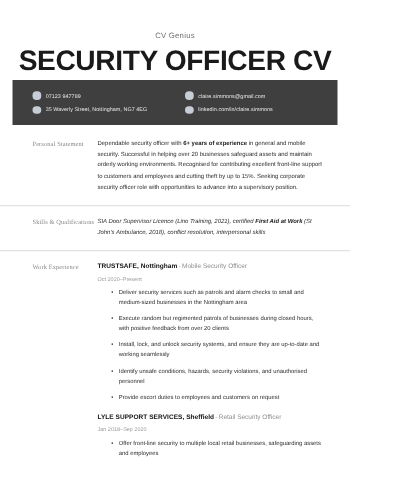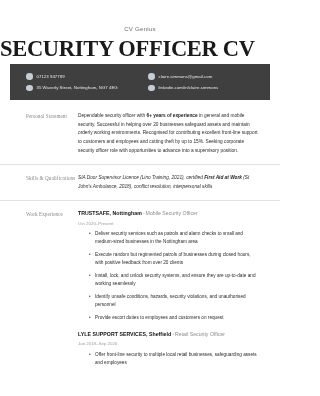--- a/index.html
+++ b/index.html
@@ -26,27 +26,28 @@
   
   .brand {
     text-align: center;
     font-size: 6.2px;
     color: #6f6f6f;
     letter-spacing: 0.2px;
     padding-top: 25px;
     font-family: "Liberation Sans", sans-serif;
   }
   .cv-title {
+    text-align: center;
     font-size: 22.5px;
     font-weight: bold;
     color: #1a1a1a;
     letter-spacing: -0.3px;
     line-height: 1.05;
     margin-top: 5px;
-    font-family: Liberation Serif, serif;
+    font-family: Liberation Sans, sans-serif;
   }
 
   
   .contact-bar {
     position: absolute;
     left: 10px;
     top: 64px;
     width: 260px;
     height: 36px;
     background: #3f3f3f;

